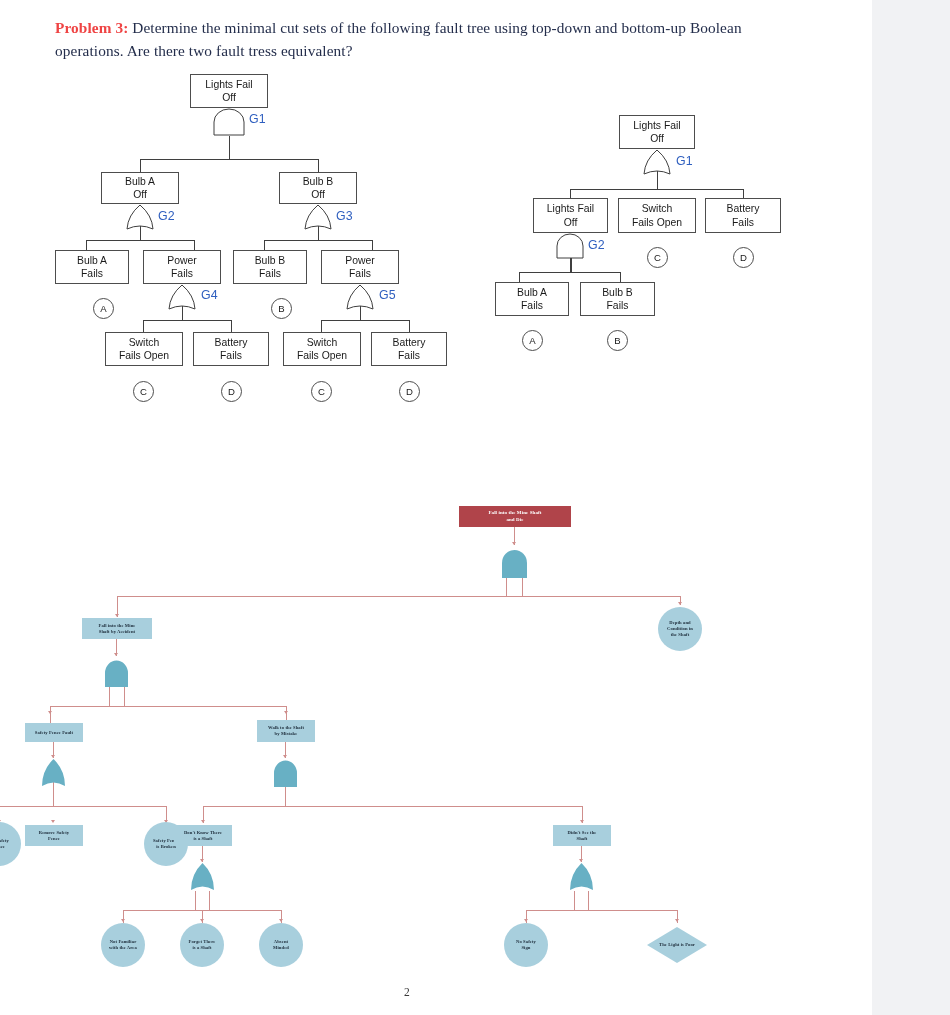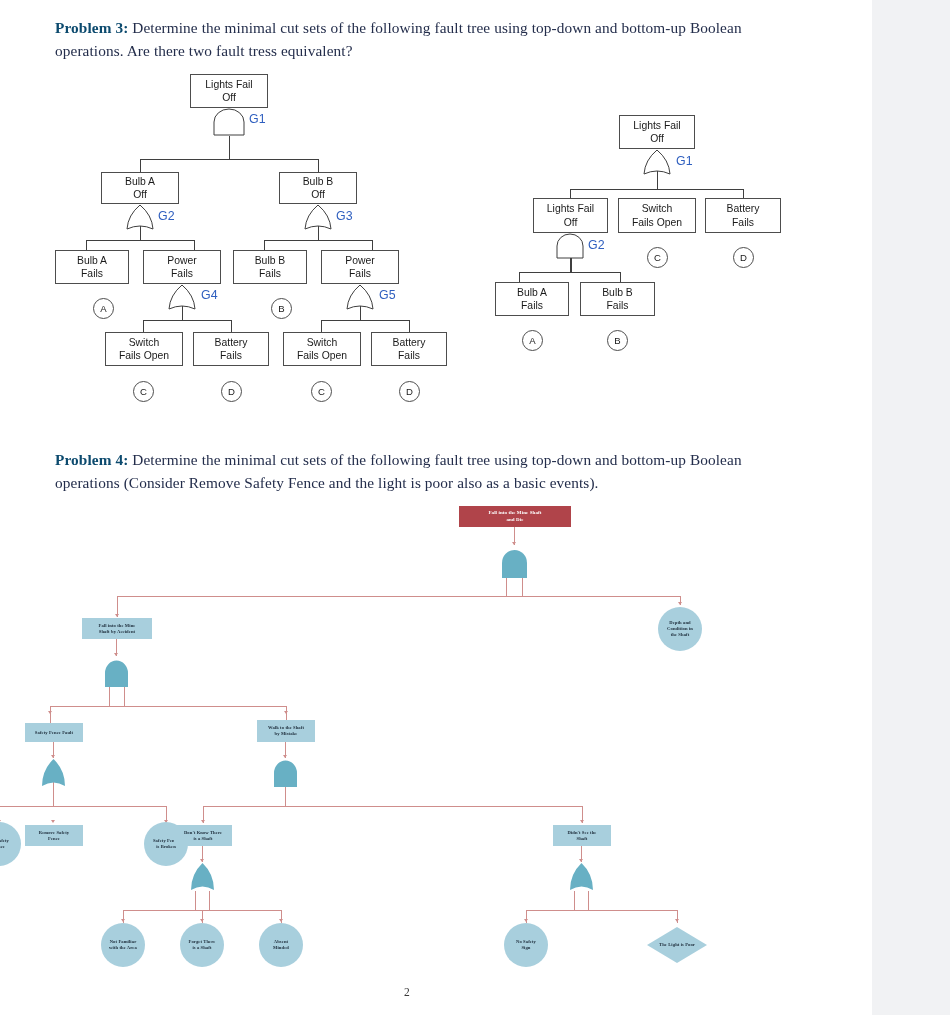--- a/index.html
+++ b/index.html
@@ -25,21 +25,21 @@
 
   
   .problem {
     position:absolute;
     font-family:"Liberation Serif", serif;
     font-size:15.3px;
     line-height:1.52;
     color:#232d4b;
     letter-spacing:0.1px;
   }
-  .problem b { font-weight:bold; color:#0c4a6e; }
+  .problem b { font-weight:bold; color:#ef4444; }
   #p3text { left:55px; top:16px; width:722px; }
   #p4text { left:55px; top:448px; width:722px; }
 
   
   .ft { position:absolute; }
   #tree1 { left:55px; top:74px; width:420px; height:345px; }
   #tree2 { left:495px; top:115px; width:300px; height:255px; }
 
   .ft .box {
     position:absolute;
@@ -276,21 +276,20 @@
 
     <div class="box" style="left:0px; top:167px; width:74px; height:34px;">Bulb A
 Fails</div>
     <div class="box" style="left:85px; top:167px; width:75px; height:34px;">Bulb B
 Fails</div>
 
     <div class="be" style="left:27px; top:215px;">A</div>
     <div class="be" style="left:112px; top:215px;">B</div>
   </div>
 
-  <div class="problem" id="p4text"><b>Problem 4:</b><span> Determine the minimal cut sets of the following fault tree using top-down and bottom-up Boolean operations (Consider Remove Safety Fence and the light is poor also as a basic events).</span></div>
 
   <div id="tree3">
 
     <div class="node top" style="left:404px; top:6px; width:112px; height:21px;">Fall into the Mine Shaft
 and Die</div>
     <div class="conn v" style="left:459px; top:27px; height:18px;"></div>
     <div class="arrow" style="left:457px; top:42px;"></div>
 
     <div class="g3" style="left:444px; top:48px; width:31px; height:32px;">
       <svg width="31" height="32" viewBox="0 0 31 32">

